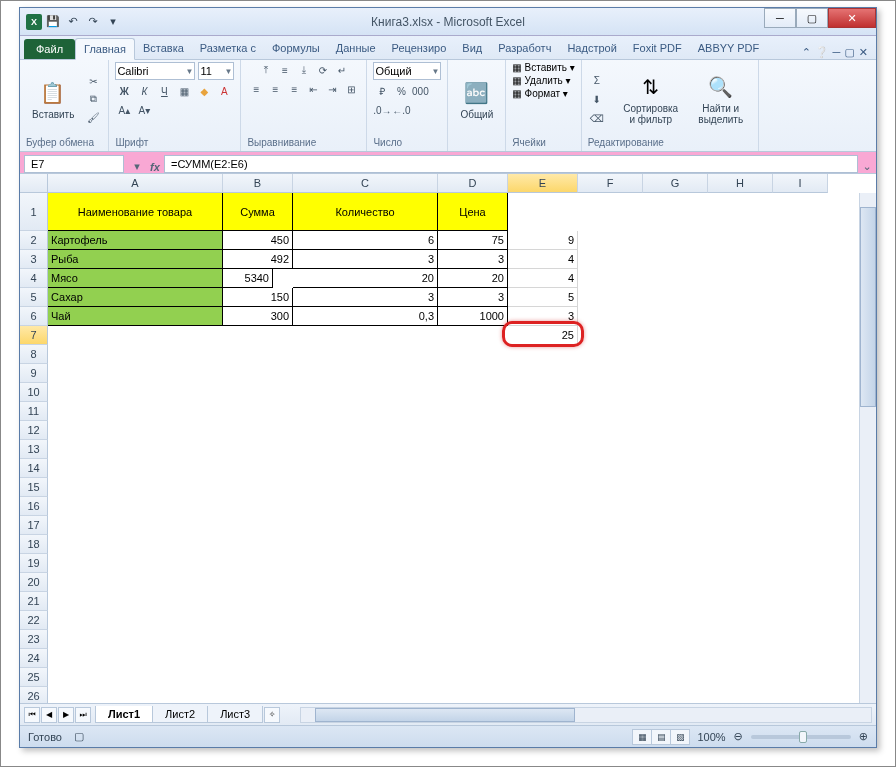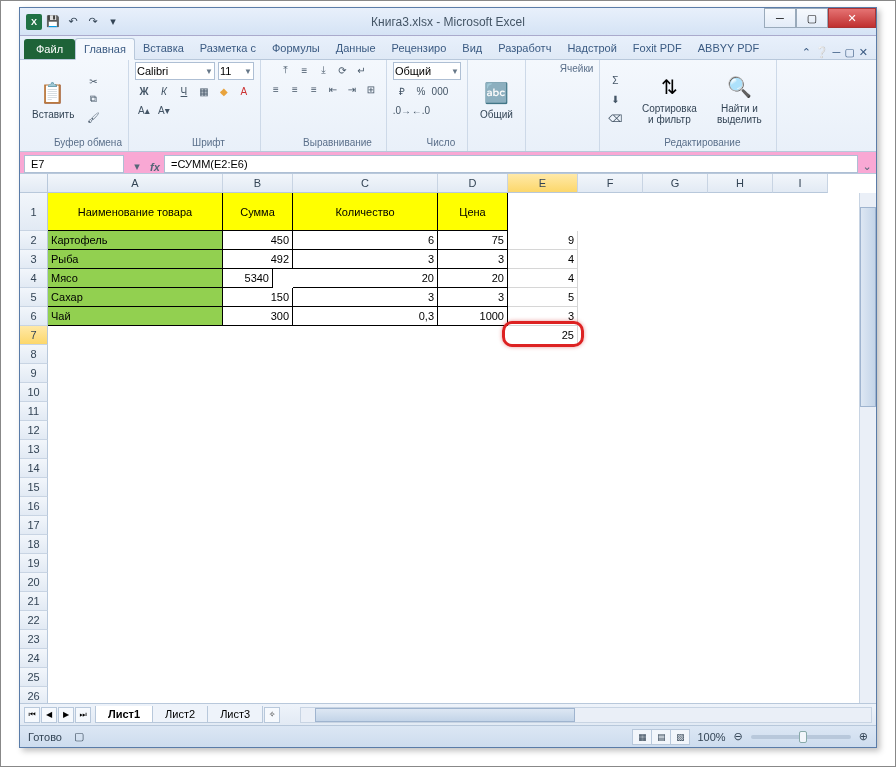--- a/index.html
+++ b/index.html
@@ -15,21 +15,21 @@
 .winbtn { width: 32px; height: 20px; border: 1px solid #9ab; background: linear-gradient(#f6f9fd,#e3ecf8); display: flex; align-items: center; justify-content: center; font-size: 11px; cursor: pointer; }
 .winbtn.close { background: linear-gradient(#e57373,#c03030); color: #fff; width: 48px; border-color: #a33; }
 .tabsrow { height: 24px; background: linear-gradient(#e8f0fb,#dfe9f6); display: flex; align-items: flex-end; border-bottom: 1px solid #b8c8db; padding-left: 4px; font-size: 11px; }
 .tab-file { background: #1e6338; color: #fff; padding: 4px 12px; border-top-left-radius: 3px; border-top-right-radius: 3px; cursor: pointer; }
 .tab { padding: 4px 8px; color: #3a5a82; cursor: pointer; }
 .tab.active { background: #f4f8fd; border: 1px solid #b8c8db; border-bottom: 1px solid #f4f8fd; border-top-left-radius: 3px; border-top-right-radius: 3px; margin-bottom: -1px; }
 .tab-help { margin-left: auto; display: flex; gap: 4px; padding-right: 8px; color: #3a5a82; }
 .ribbon { height: 92px; background: linear-gradient(#f4f8fd,#e9f0f9); border-bottom: 1px solid #b8c8db; display: flex; }
 .rgroup { border-right: 1px solid #cdd9e8; display: flex; flex-direction: column; padding: 2px 6px; }
 .rgroup-body { flex: 1; display: flex; align-items: center; gap: 4px; }
-.rgroup-label { font-size: 10px; color: #5a6f8a; text-align: center; padding: 1px 0; margin-left: 28px; }
+.rgroup-label { font-size: 10px; color: #5a6f8a; text-align: left; padding: 1px 0; }
 .bigbtn { display: flex; flex-direction: column; align-items: center; gap: 2px; padding: 2px 6px; cursor: pointer; }
 .bigbtn .ico { width: 32px; height: 28px; display: flex; align-items: center; justify-content: center; font-size: 20px; }
 .bigbtn .lbl { font-size: 10px; color: #345; }
 .minicol { display: flex; flex-direction: column; gap: 2px; }
 .minibtn { width: 18px; height: 16px; font-size: 10px; display: flex; align-items: center; justify-content: center; cursor: pointer; color: #456; }
 .combo { height: 18px; border: 1px solid #aebfd4; background: #fff; font-size: 11px; padding: 0 1px; display: flex; align-items: center; justify-content: space-between; cursor: pointer; }
 .combo .dd { font-size: 8px; color: #678; margin-left: 4px; }
 .formulabar { height: 22px; display: flex; align-items: flex-end; border-bottom: 1px solid #b8c8db; background: #f9a8d4; }
 .namebox { width: 100px; height: 18px; border: 1px solid #aebfd4; background: #fff; margin: 0 4px; font-size: 11px; padding: 0 6px; display: flex; align-items: center; }
 .fb-btn { width: 18px; text-align: center; font-size: 11px; color: #567; cursor: pointer; }
@@ -197,20 +197,25 @@
     <div class="rgroup">
       <div class="rgroup-body">
         <div class="bigbtn">
           <div class="ico">🔤</div>
           <div class="lbl">Общий</div>
         </div>
       </div>
       <div class="rgroup-label">&nbsp;</div>
     </div>
     <div class="rgroup">
+      <div class="rgroup-body" style="flex-direction:column;gap:2px;font-size:10px;align-items:flex-start">
+        <div>▦ <span>Вставить</span> ▾</div>
+        <div>▦ <span>Удалить</span> ▾</div>
+        <div>▦ <span>Формат</span> ▾</div>
+      </div>
       <div class="rgroup-label">Ячейки</div>
     </div>
     <div class="rgroup">
       <div class="rgroup-body">
         <div class="minicol" style="gap:3px;margin-right:6px">
           <div class="minibtn">Σ</div>
           <div class="minibtn">⬇</div>
           <div class="minibtn">⌫</div>
         </div>
         <div class="bigbtn">

